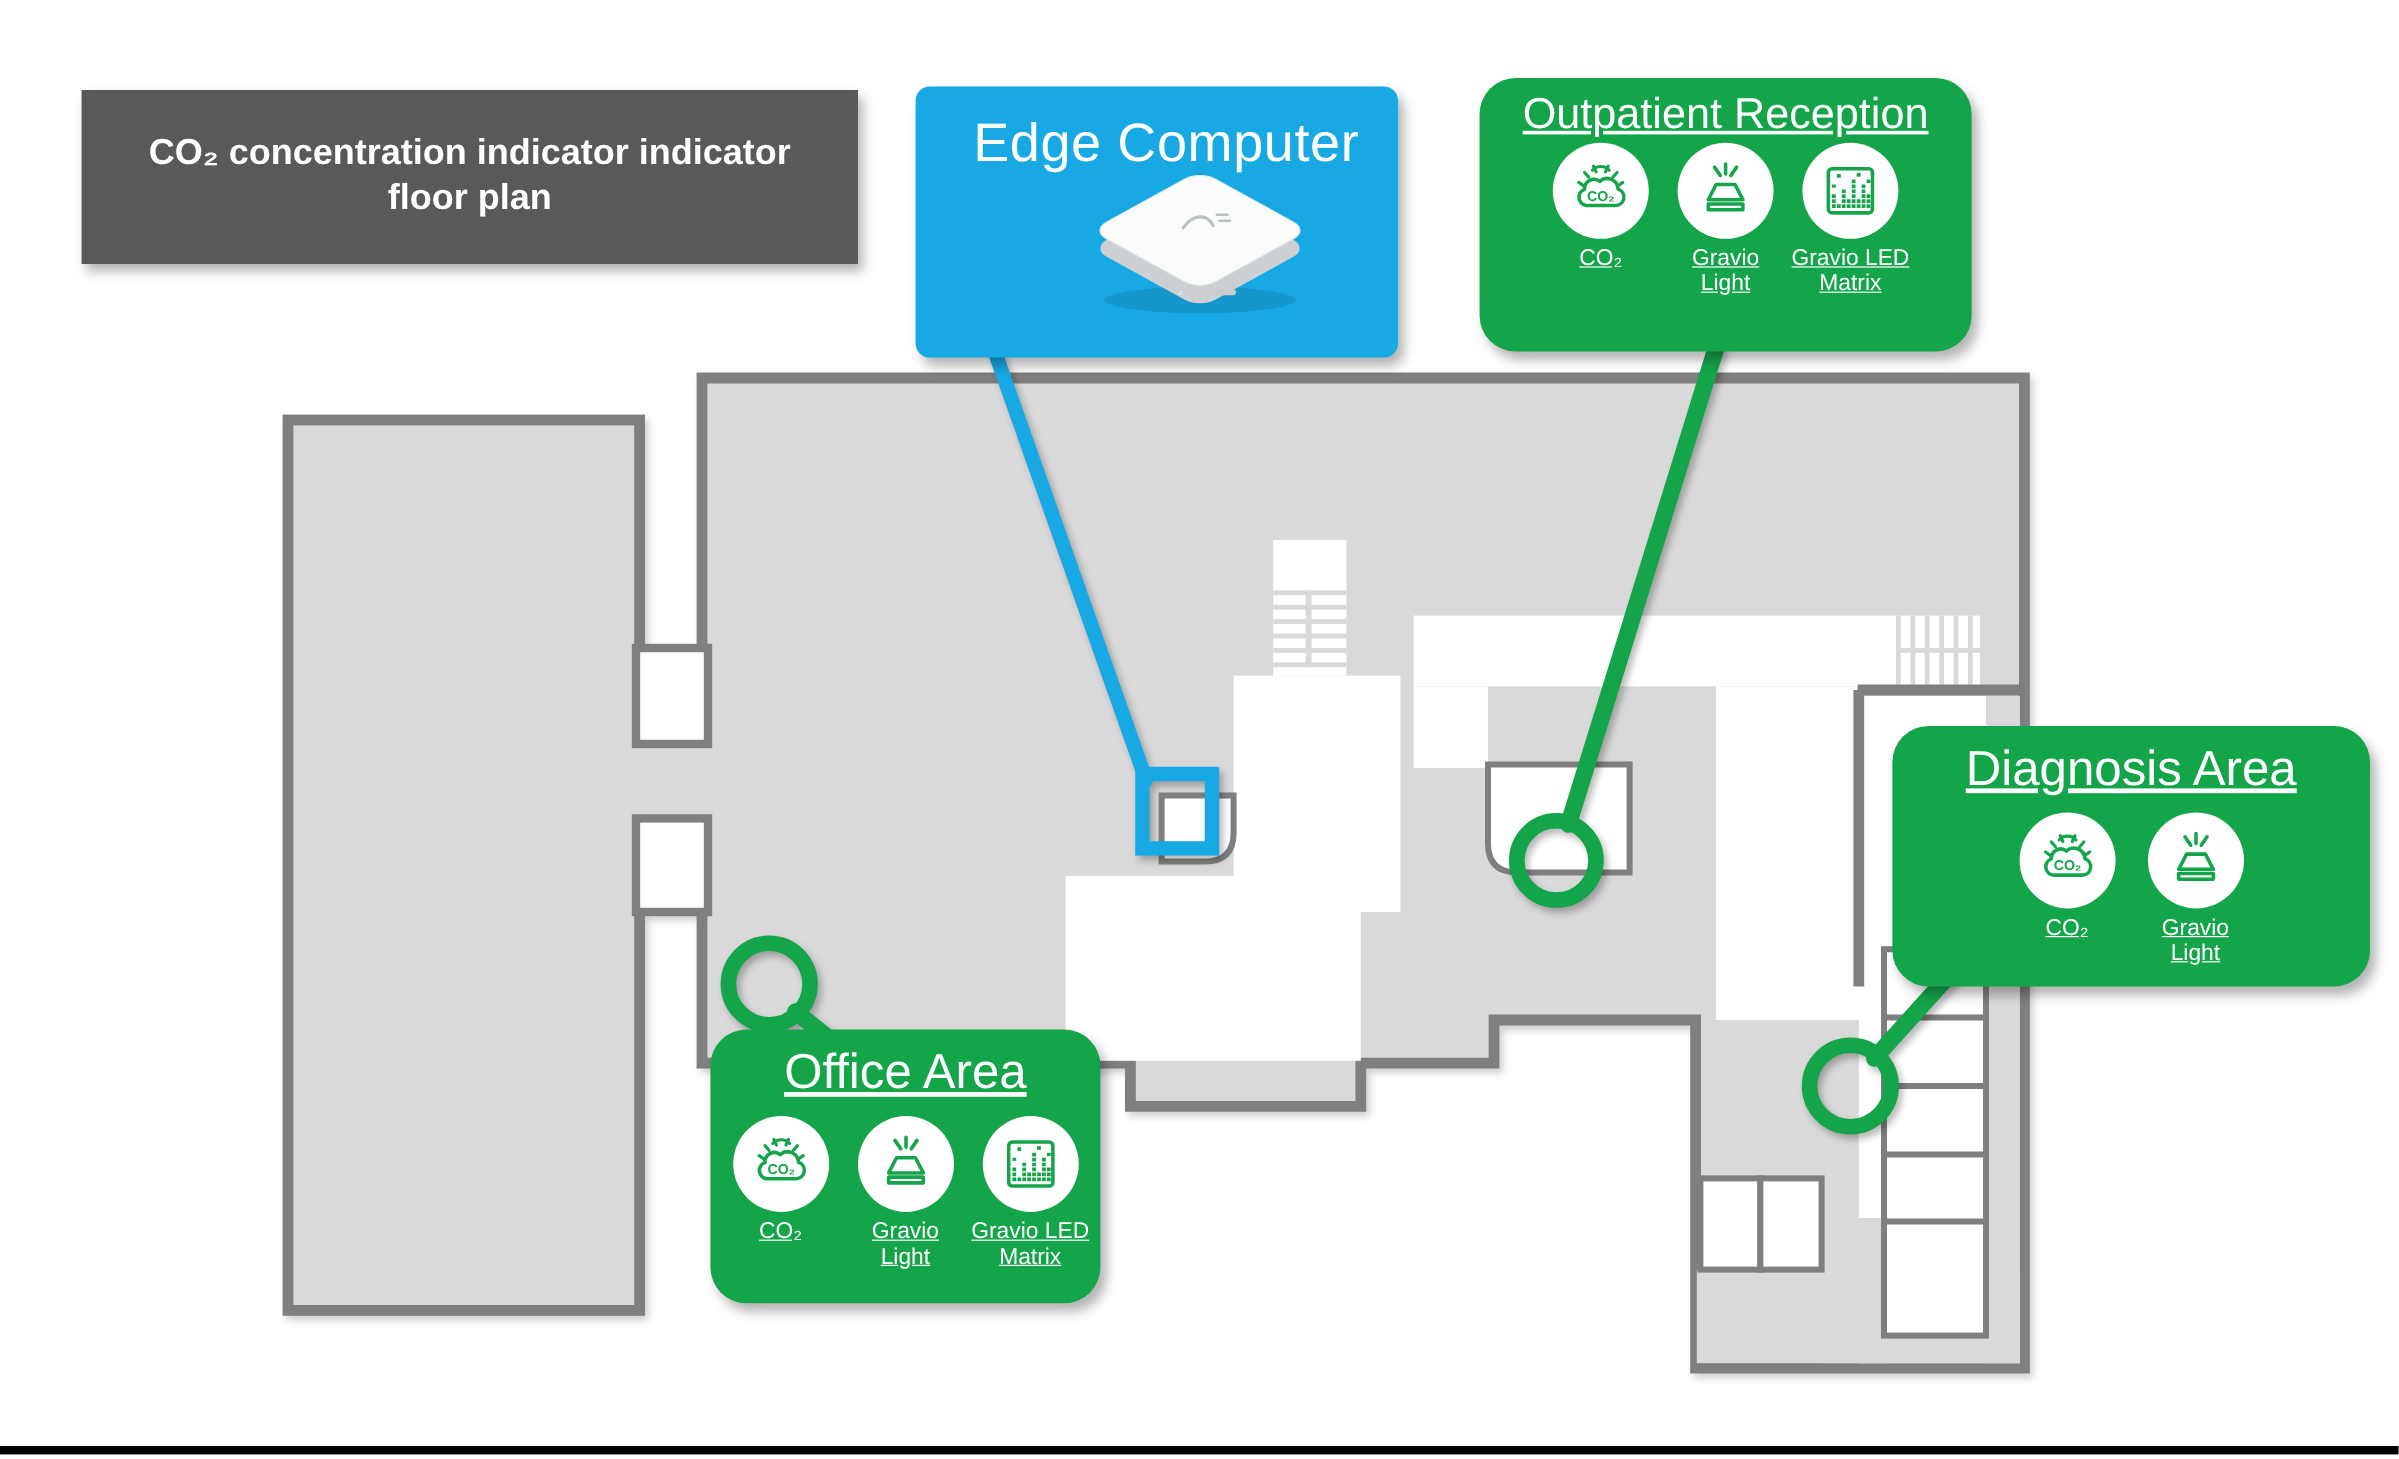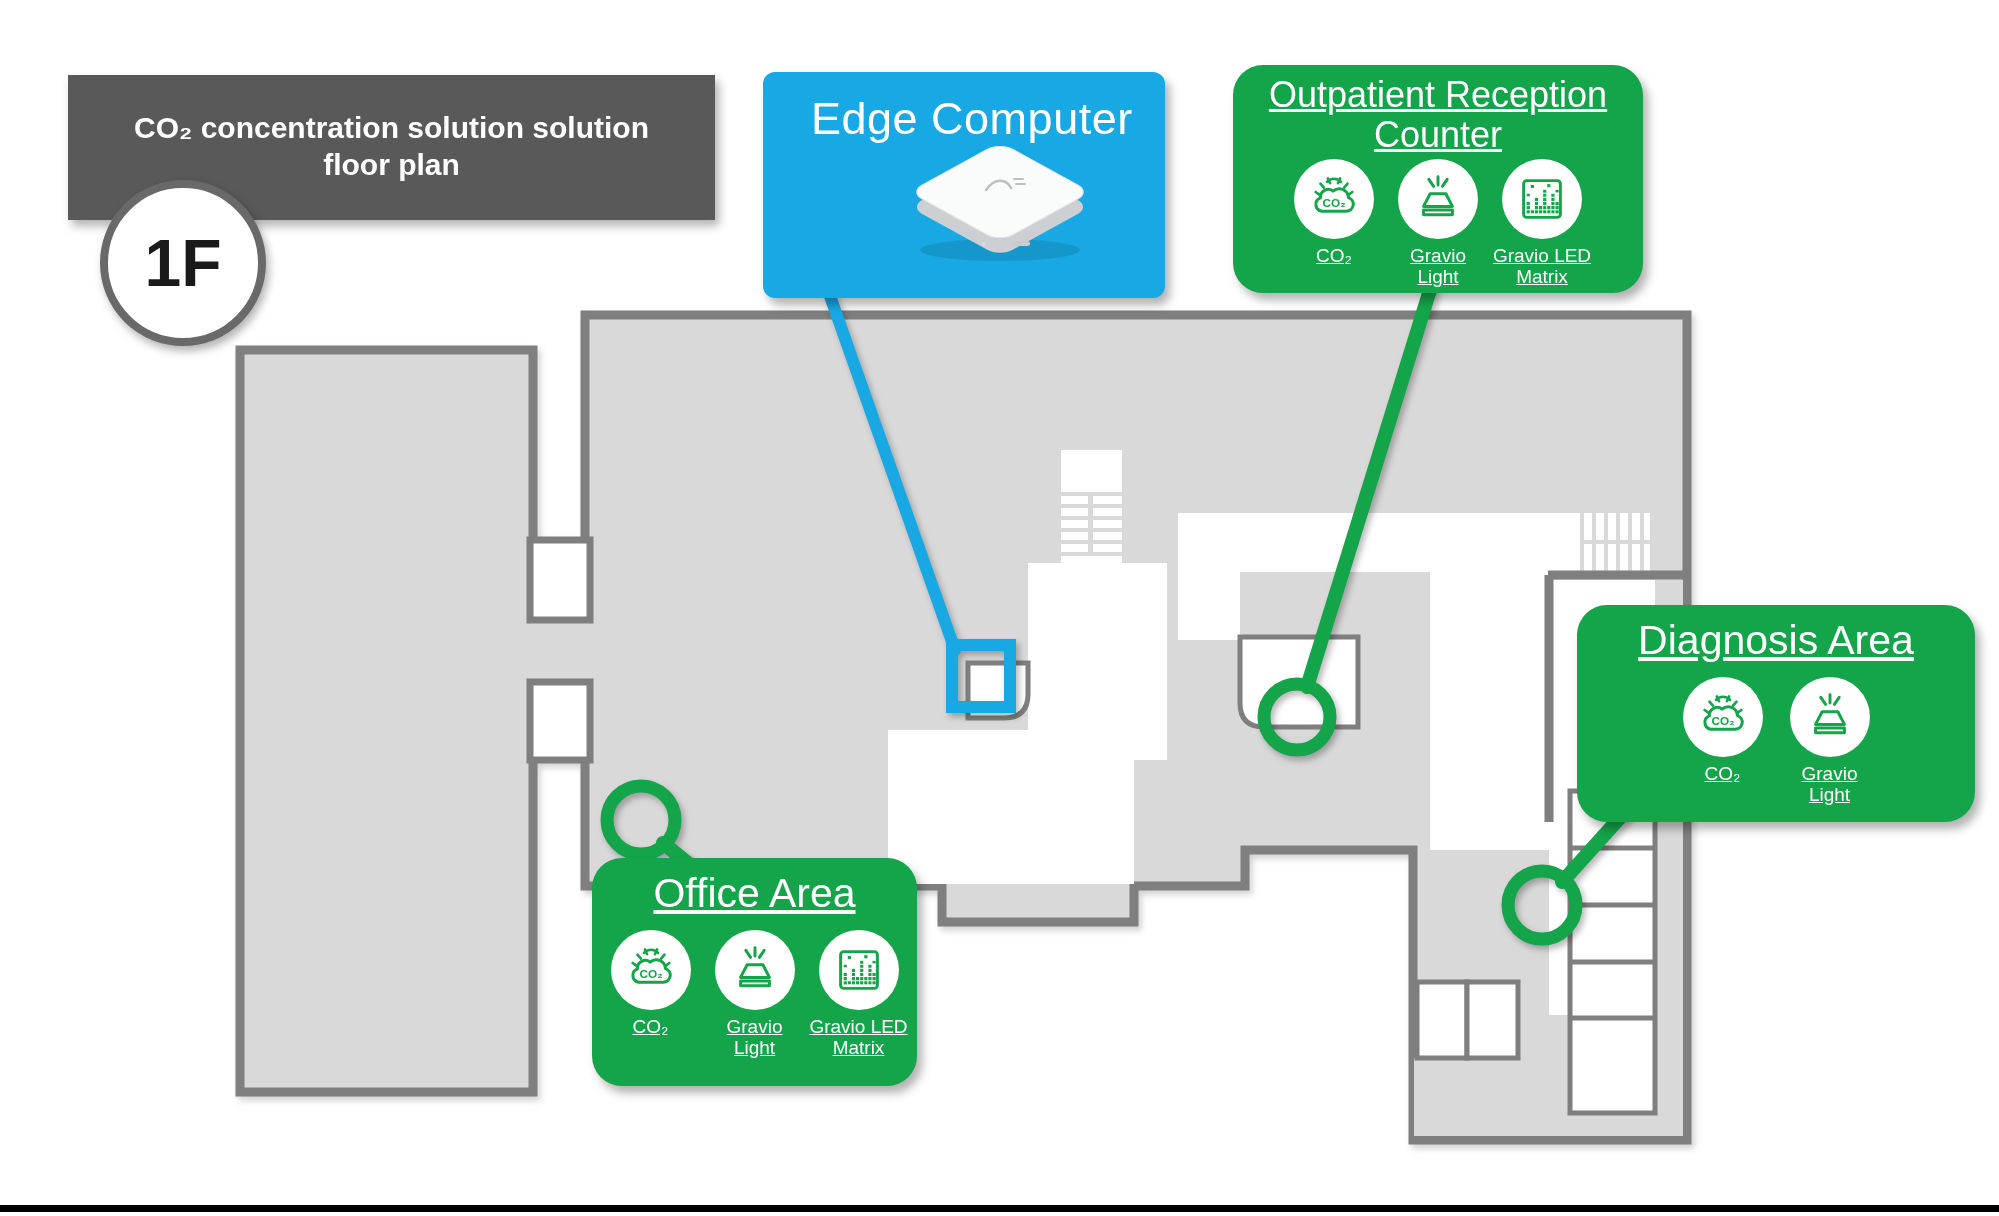--- a/index.html
+++ b/index.html
@@ -182,24 +182,23 @@
           <line x1="12.5" y1="30.1" x2="51.5" y2="30.1"></line>
           <line x1="12.5" y1="34.8" x2="51.5" y2="34.8"></line>
           <line x1="12.5" y1="39.5" x2="51.5" y2="39.5"></line>
           <line x1="12.5" y1="44.2" x2="51.5" y2="44.2"></line>
         </g>
       </symbol>
     </defs>
   </svg>
 
   <div id="header-box" class="abs">
-    <div>CO₂ concentration solution solution</div>
+    <div>CO₂ concentration indicator indicator</div>
     <div>floor plan</div>
   </div>
-  <div id="floor-badge" class="abs">1F</div>
 
   <div id="edge-box" class="abs callout blue">
     <div class="etitle">Edge Computer</div>
     <svg id="hub-art" width="240" height="145" viewBox="0 0 240 145">
       <g transform="translate(120,62)">
         <ellipse cx="0" cy="58" rx="80" ry="11" fill="rgba(0,0,0,0.10)"></ellipse>
         <g transform="translate(0,15) scale(1,0.55) rotate(45)">
           <rect class="hub-side" x="-64" y="-64" width="128" height="128" rx="18"></rect>
         </g>
         <g transform="scale(1,0.55) rotate(45)">
@@ -211,21 +210,20 @@
         </g>
         <rect class="hub-port" x="12" y="49" width="18" height="5" rx="2.5"></rect>
         <circle cx="-16" cy="52" r="2" fill="#dadcde"></circle>
       </g>
     </svg>
   </div>
 
   <div id="outpatient-box" class="abs callout green">
     <div class="gtitle">
       <div>Outpatient Reception</div>
-      <div>Counter</div>
     </div>
     <div class="devrow">
       <div class="dev">
         <div class="dev-circle">
             <svg width="56" height="56">
               <use href="#ic-co2"></use>
             </svg>
           </div>
         <div class="dev-label">
           <span>CO₂</span>

